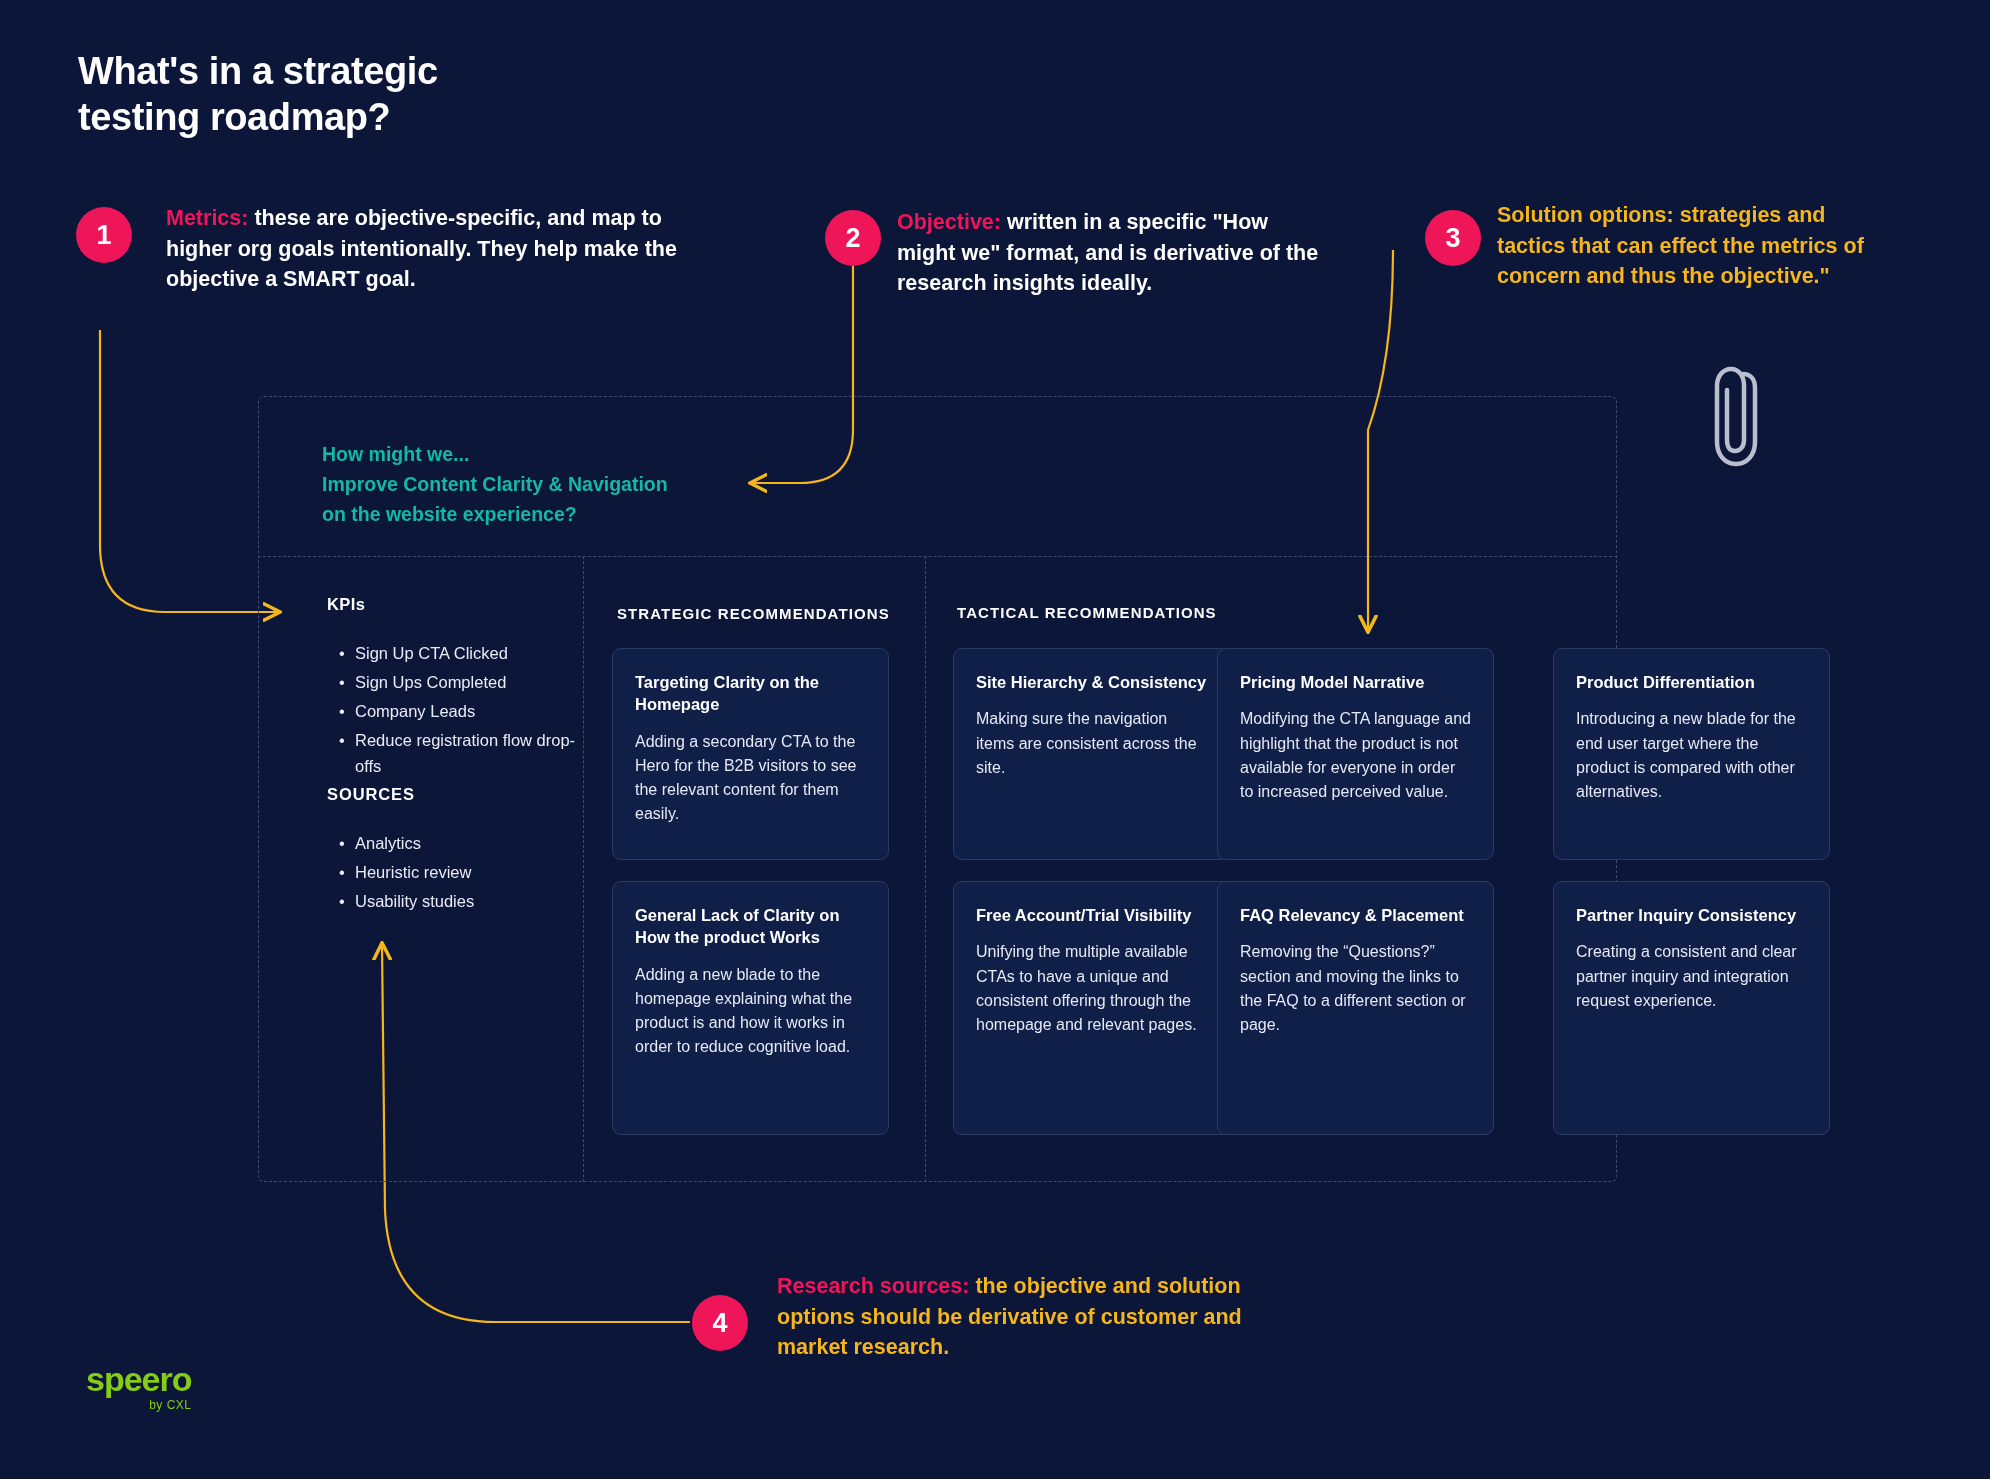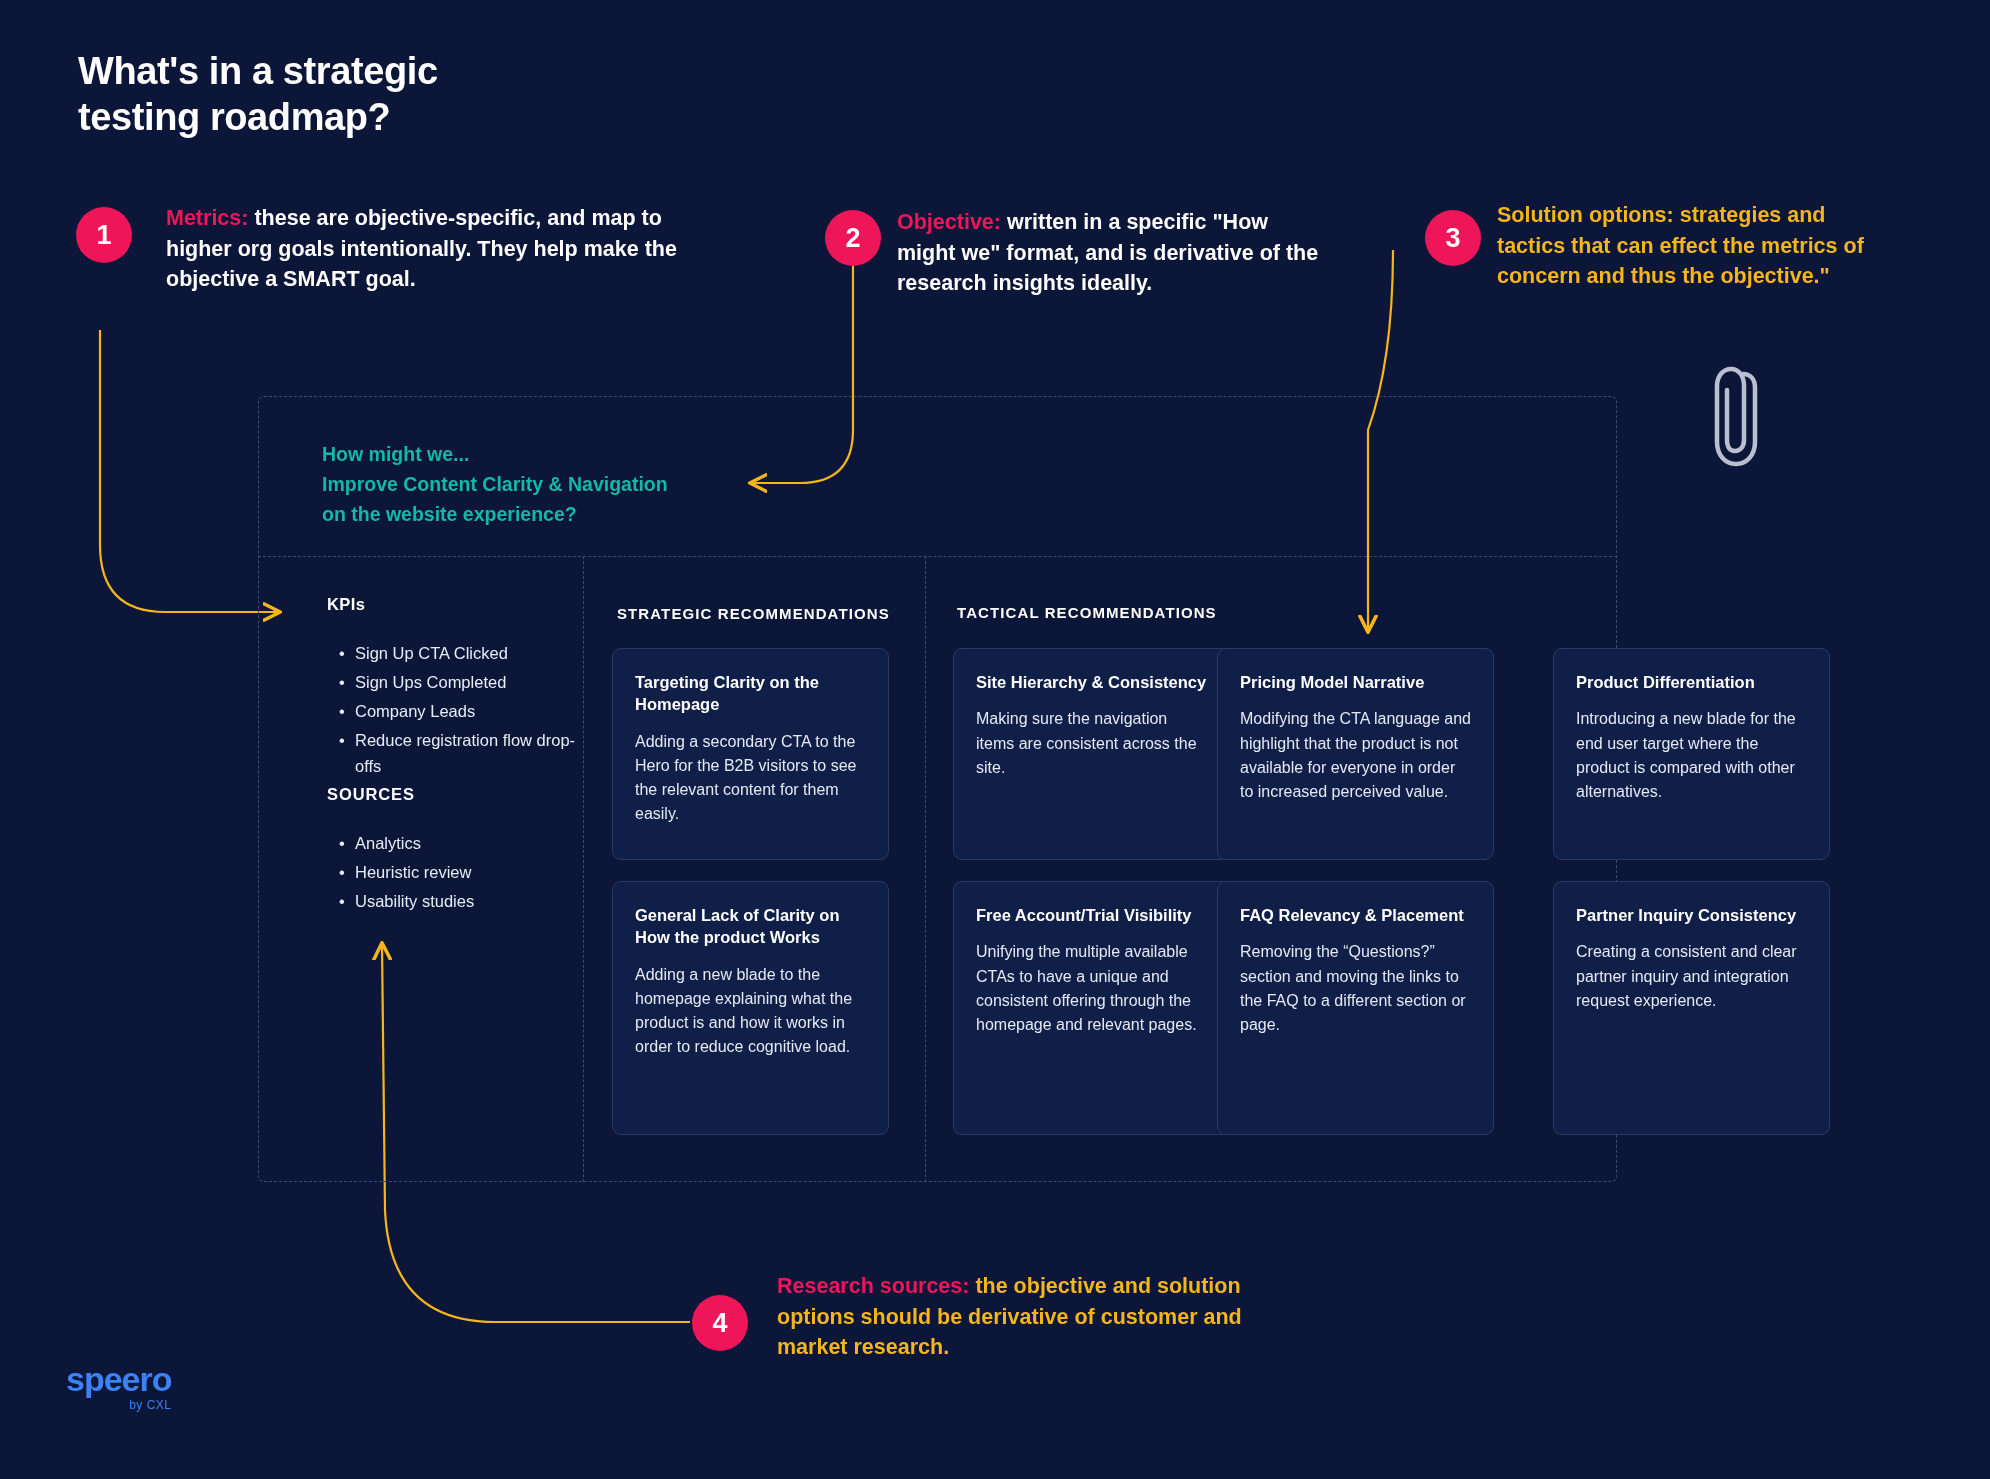--- a/index.html
+++ b/index.html
@@ -183,23 +183,23 @@
   .card.r1 { top: 648px; height: 212px; }
   .card.r2 { top: 881px; height: 254px; }
   .card.col-s { left: 612px; width: 277px; }
   .card.col-t1 { left: 953px; width: 277px; }
   .card.col-t2 { left: 1217px; width: 277px; }
   .card.col-t3 { left: 1553px; width: 277px; }
 
   
   .logo {
     position: absolute;
-    left: 66px;
+    left: 86px;
     top: 1362px;
-    color: #3b82f6;
+    color: #84cc16;
   }
   .logo-word {
     font-size: 34px;
     font-weight: bold;
     letter-spacing: -1px;
     line-height: 1;
   }
   .logo-sub {
     font-size: 12px;
     text-align: right;

